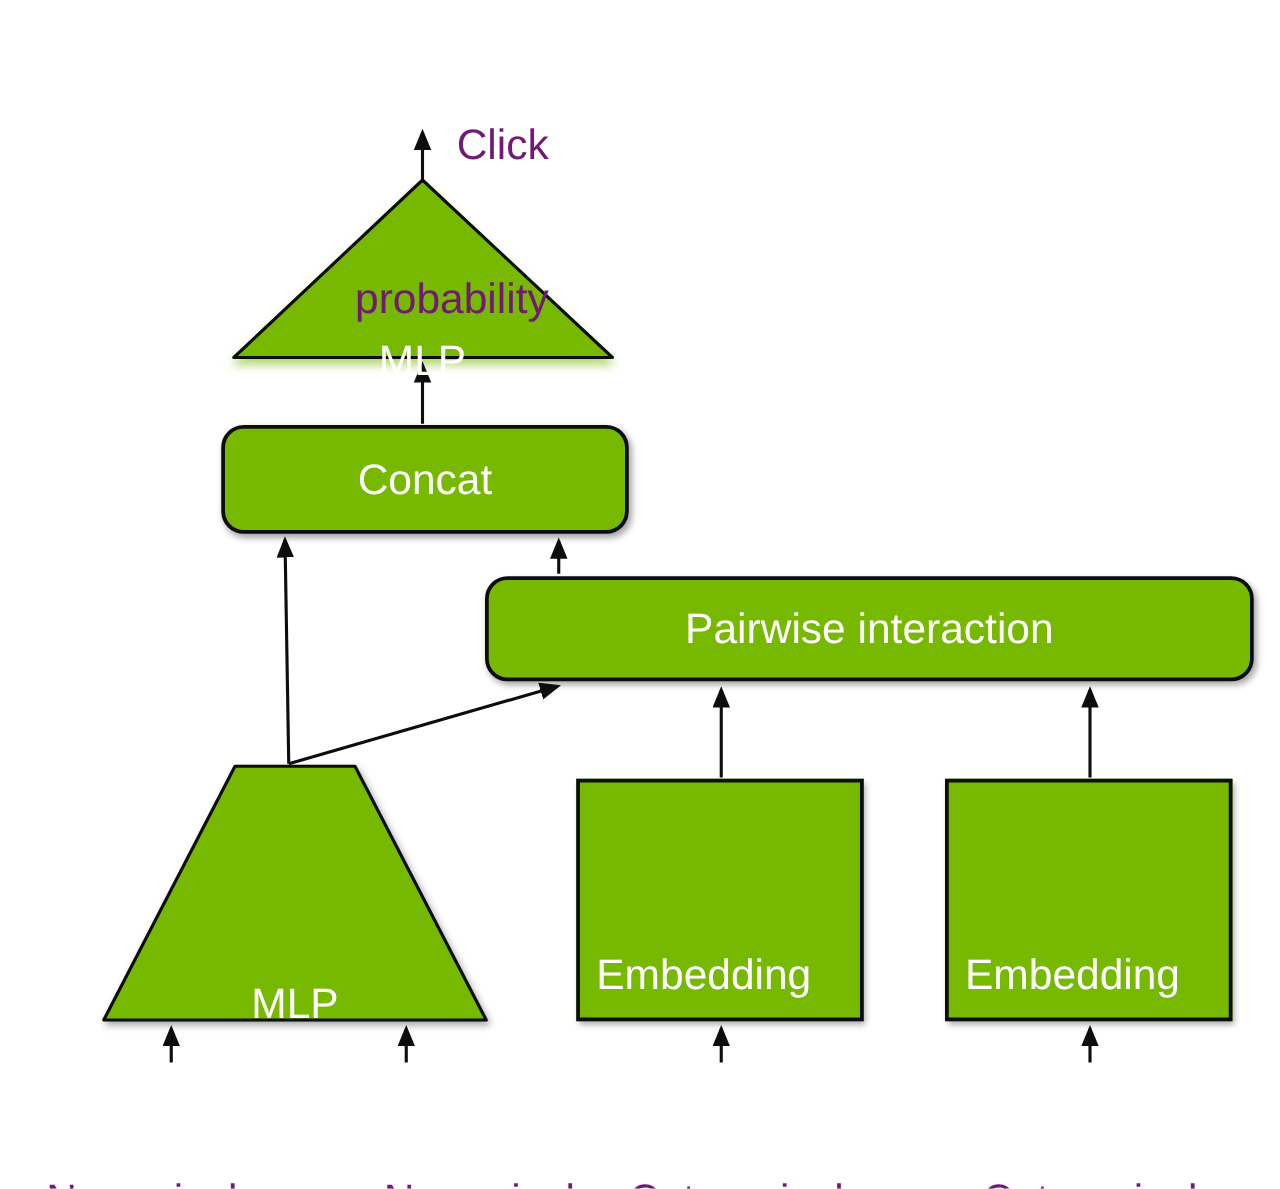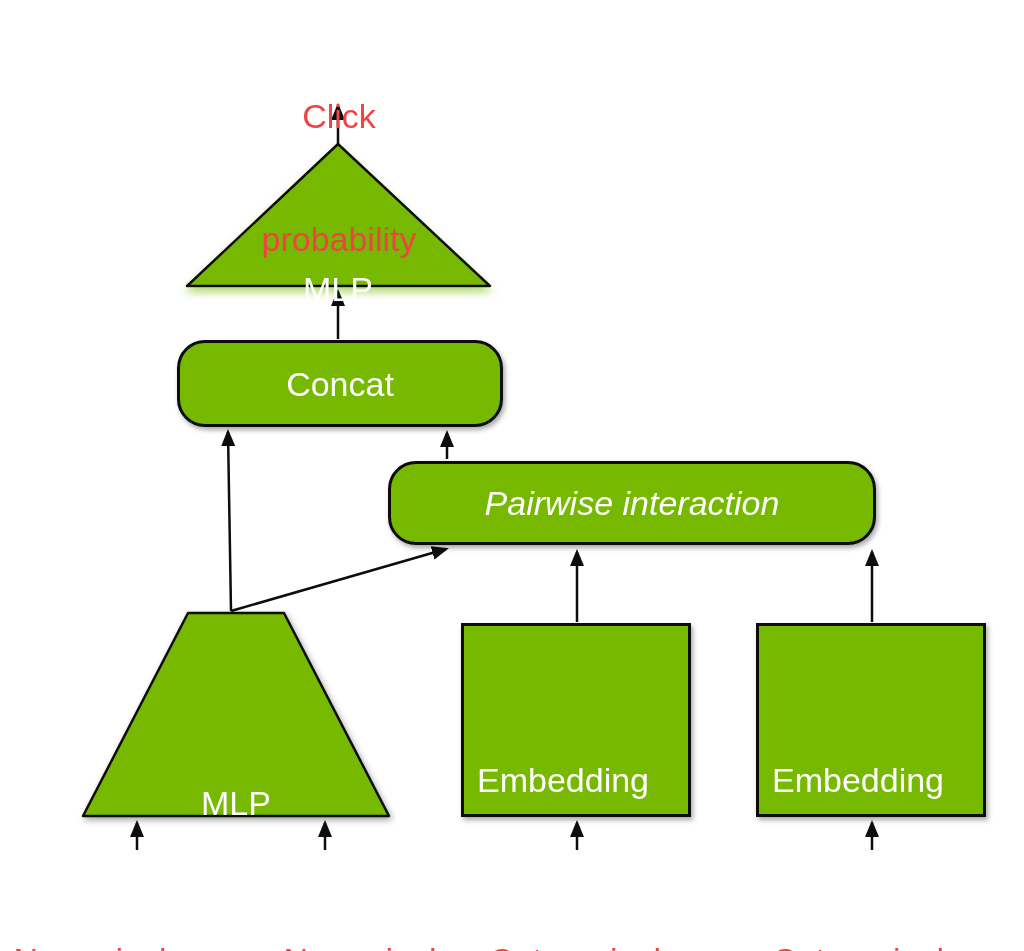--- a/index.html
+++ b/index.html
@@ -23,42 +23,42 @@
   .node-box {
     position: absolute;
     background: #76b900;
     border: 3px solid #0d0d0d;
     box-sizing: border-box;
     box-shadow: 2px 3px 5px rgba(0,0,0,0.35);
     display: flex;
     align-items: center;
     justify-content: center;
   }
-  .rounded { border-radius: 28px; }
+  .rounded { border-radius: 18px; }
   .node-text {
     color: #ffffff;
     font-size: 34px;
     line-height: 40px;
     white-space: pre-wrap;
   }
   .overlay-text {
     position: absolute;
     color: #ffffff;
     font-size: 34px;
     line-height: 40px;
     text-align: center;
     white-space: pre-wrap;
   }
   .overlay-text.left-align { text-align: left; }
   .black-label {
     position: absolute;
-    color: #ef4444;
+    color: #701a75;
     font-size: 34px;
     line-height: 40px;
-    text-align: center;
+    text-align: right;
     white-space: pre-wrap;
   }
 </style>
 </head>
 <body>
 
 <div id="stage">
 
   <svg id="wires" viewBox="0 0 1024 951">
     <defs>
@@ -96,21 +96,21 @@
   </div>
 
   <div class="overlay-text" style="left:238px; top:192px; width:200px; line-height:39px;">
     <div>MLP</div>
   </div>
 
   <div class="node-box rounded" style="left:177px; top:340px; width:326px; height:87px;">
     <span class="node-text">Concat</span>
   </div>
 
-  <div class="node-box rounded" style="left:388px; top:461px; width:488px; height:84px;font-style:italic;">
+  <div class="node-box rounded" style="left:388px; top:461px; width:615px; height:84px;">
     <span class="node-text">Pairwise interaction</span>
   </div>
 
   <div class="overlay-text" style="left:136px; top:703px; width:200px;">
     <div>MLP</div>
   </div>
 
   <div class="node-box" style="left:461px; top:623px; width:230px; height:194px;"></div>
   <div class="overlay-text left-align" style="left:477px; top:680px; width:210px;">
     <div>Embedding</div>

